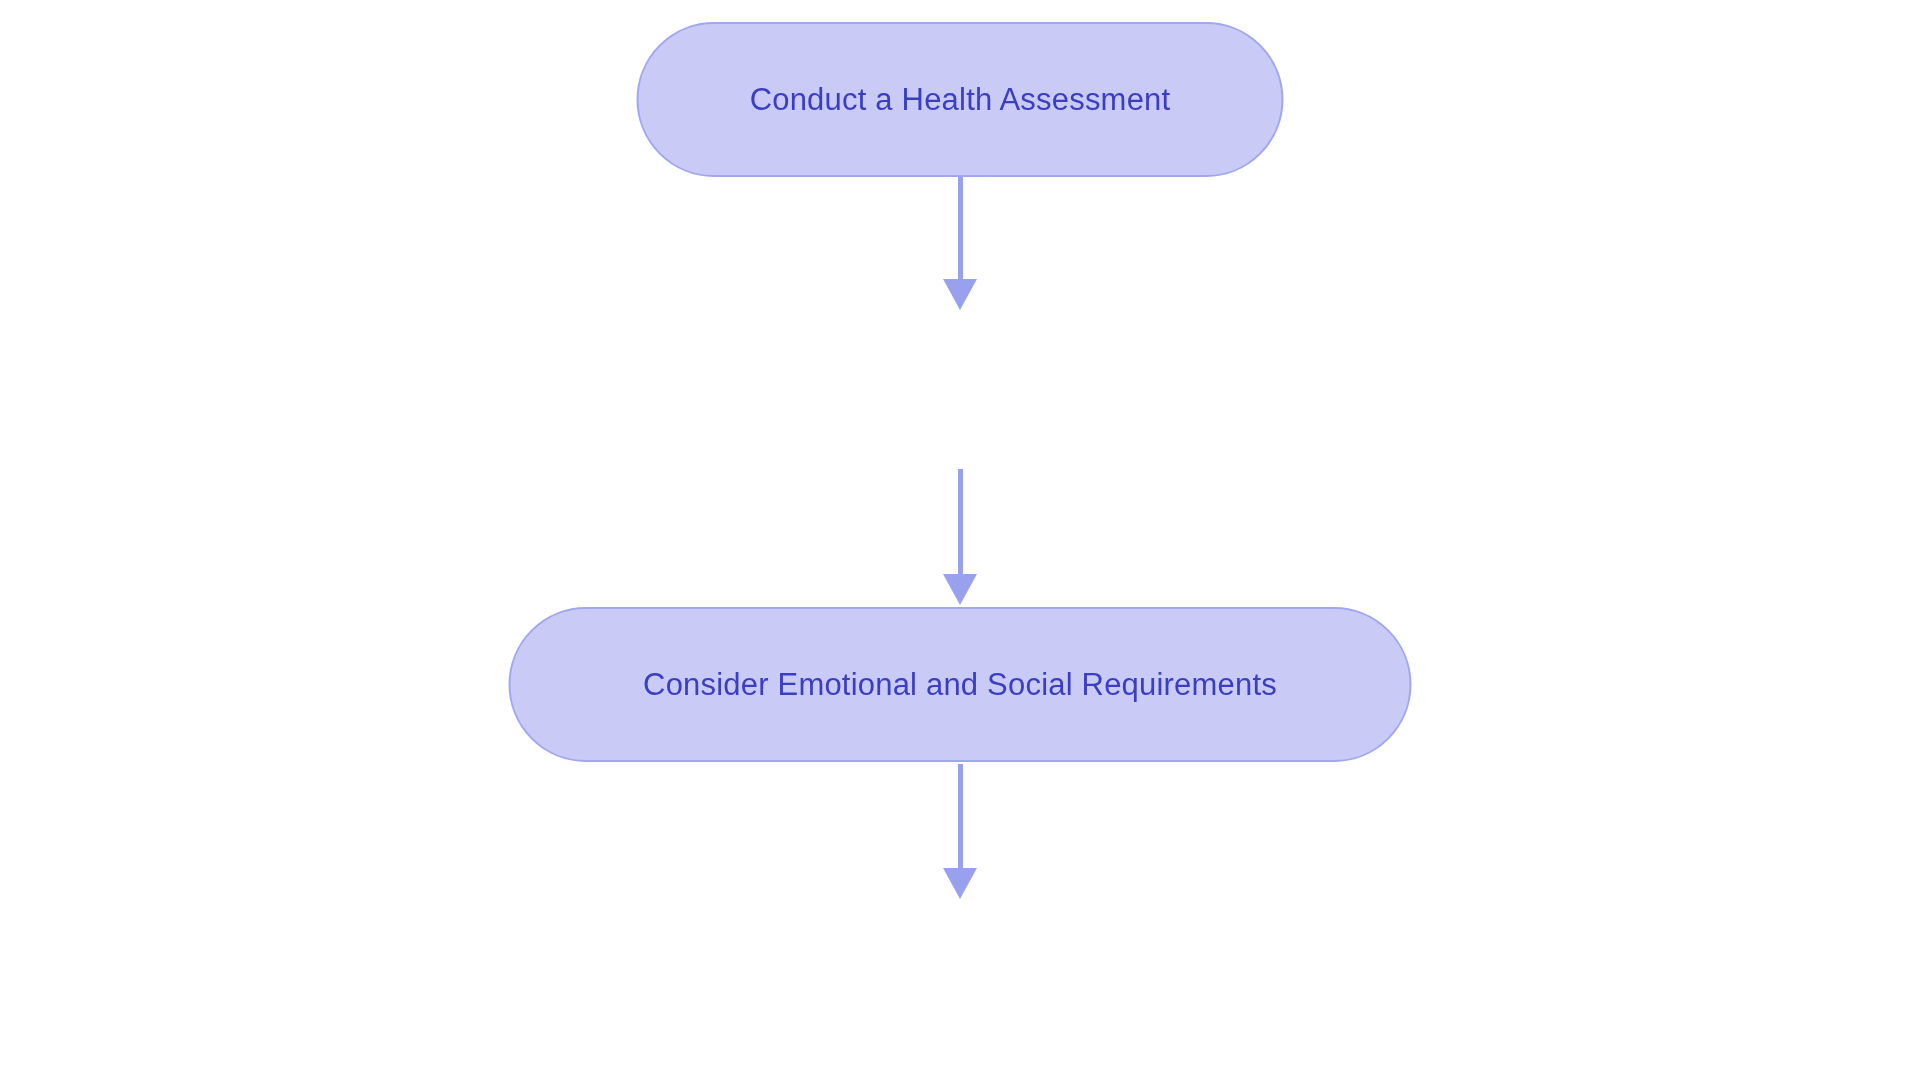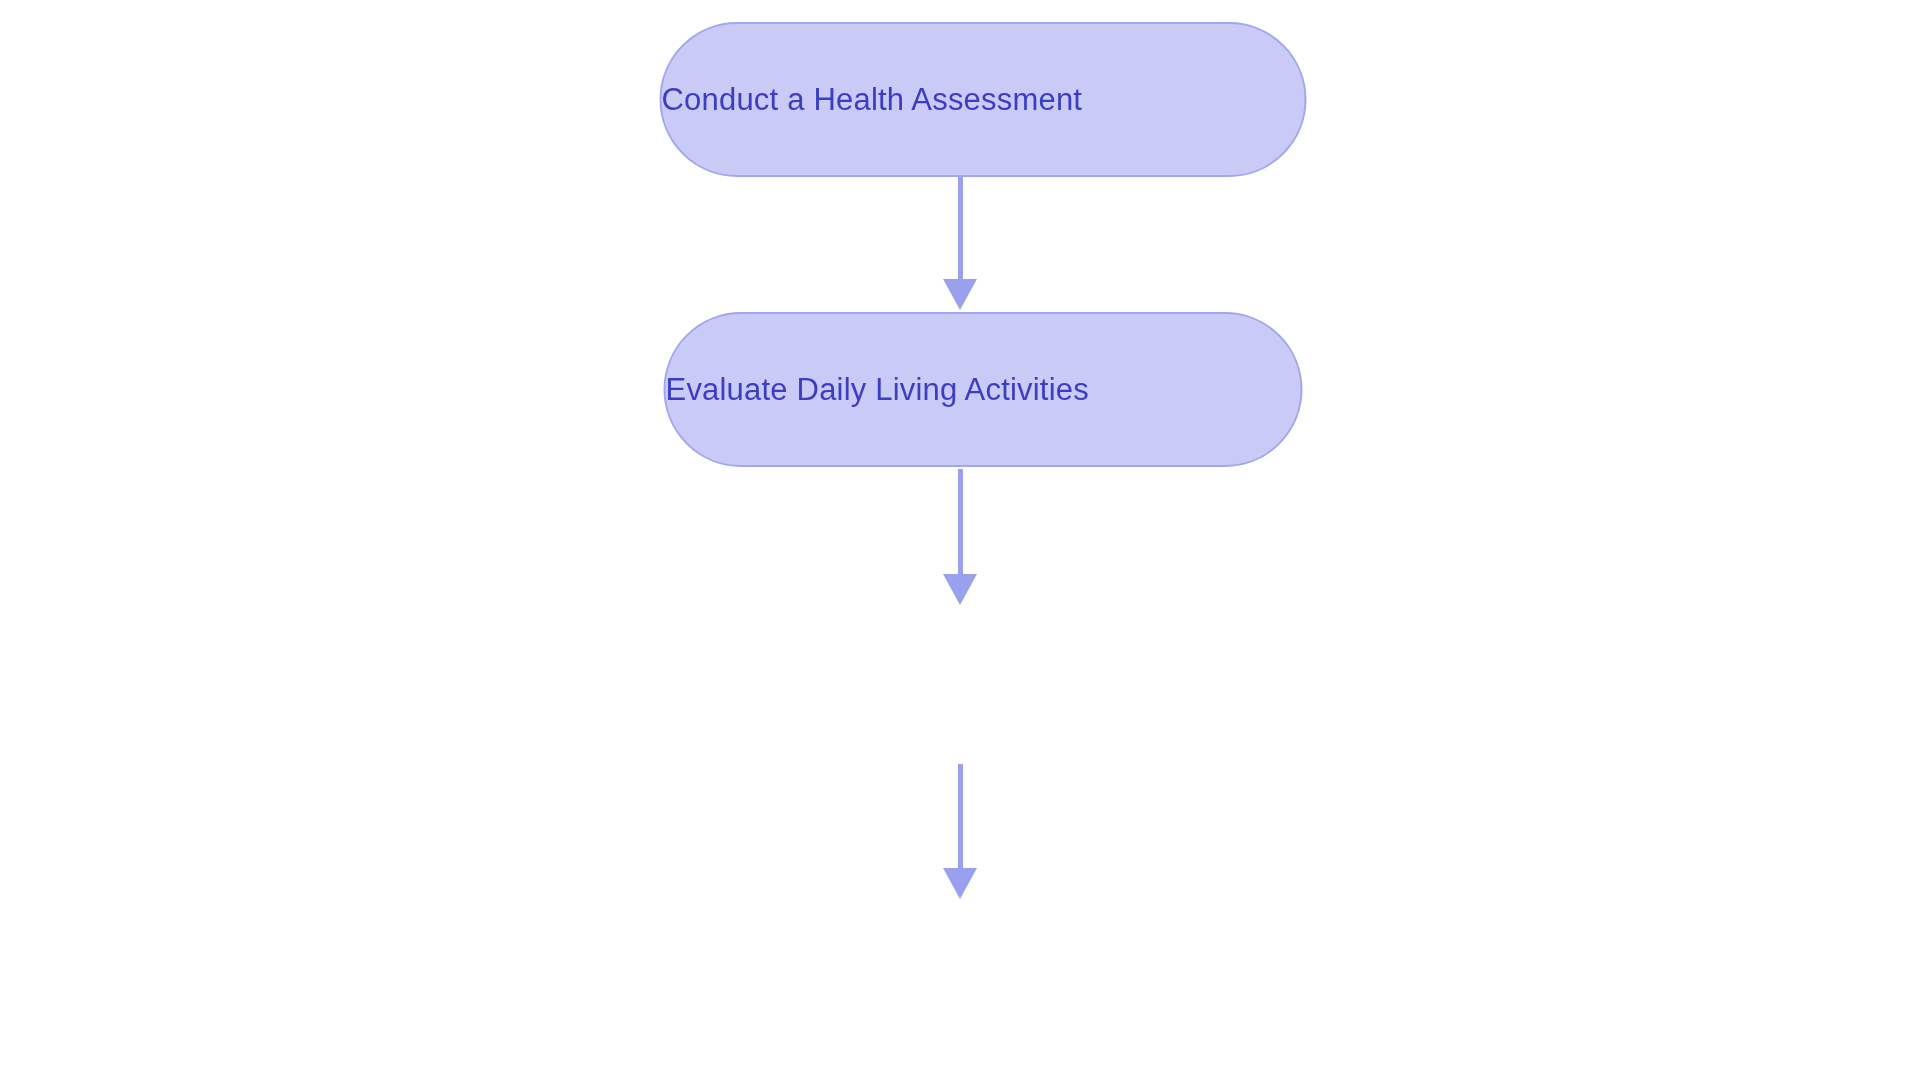--- a/index.html
+++ b/index.html
@@ -19,27 +19,26 @@
     position: absolute;
     left: 50%;
     transform: translateX(-50%);
     height: 155px;
     box-sizing: border-box;
     background: #c9cbf6;
     border: 2px solid #a0a7ee;
     border-radius: 78px;
     display: flex;
     align-items: center;
-    justify-content: flex-start;
+    justify-content: center;
     color: #3b3ec2;
     font-size: 31px;
     font-weight: 500;
     letter-spacing: 0.2px;
     white-space: nowrap;
-    margin-left: 23px;
   }
   .node-1 { top: 22px;  width: 647px; }
   .node-2 { top: 312px; width: 639px; }
   .node-3 { top: 607px; width: 903px; }
   .node-4 { top: 901px; width: 470px; }
 
   .arrow {
     position: absolute;
     left: 50%;
     transform: translateX(-50%);
@@ -71,29 +70,29 @@
 
   <div class="node node-1">
     <span>Conduct a Health Assessment</span>
   </div>
 
   <div class="arrow arrow-1">
     <div class="shaft"></div>
     <div class="head"></div>
   </div>
 
-  <div class="node node-2">
-    <span>Evaluate Daily Living Activities</span>
-  </div>
 
   <div class="arrow arrow-2">
     <div class="shaft"></div>
     <div class="head"></div>
   </div>
 
+  <div class="node node-3">
+    <span>Consider Emotional and Social Requirements</span>
+  </div>
 
   <div class="arrow arrow-3">
     <div class="shaft"></div>
     <div class="head"></div>
   </div>
 
 
 </div>
 
 </body></html>

